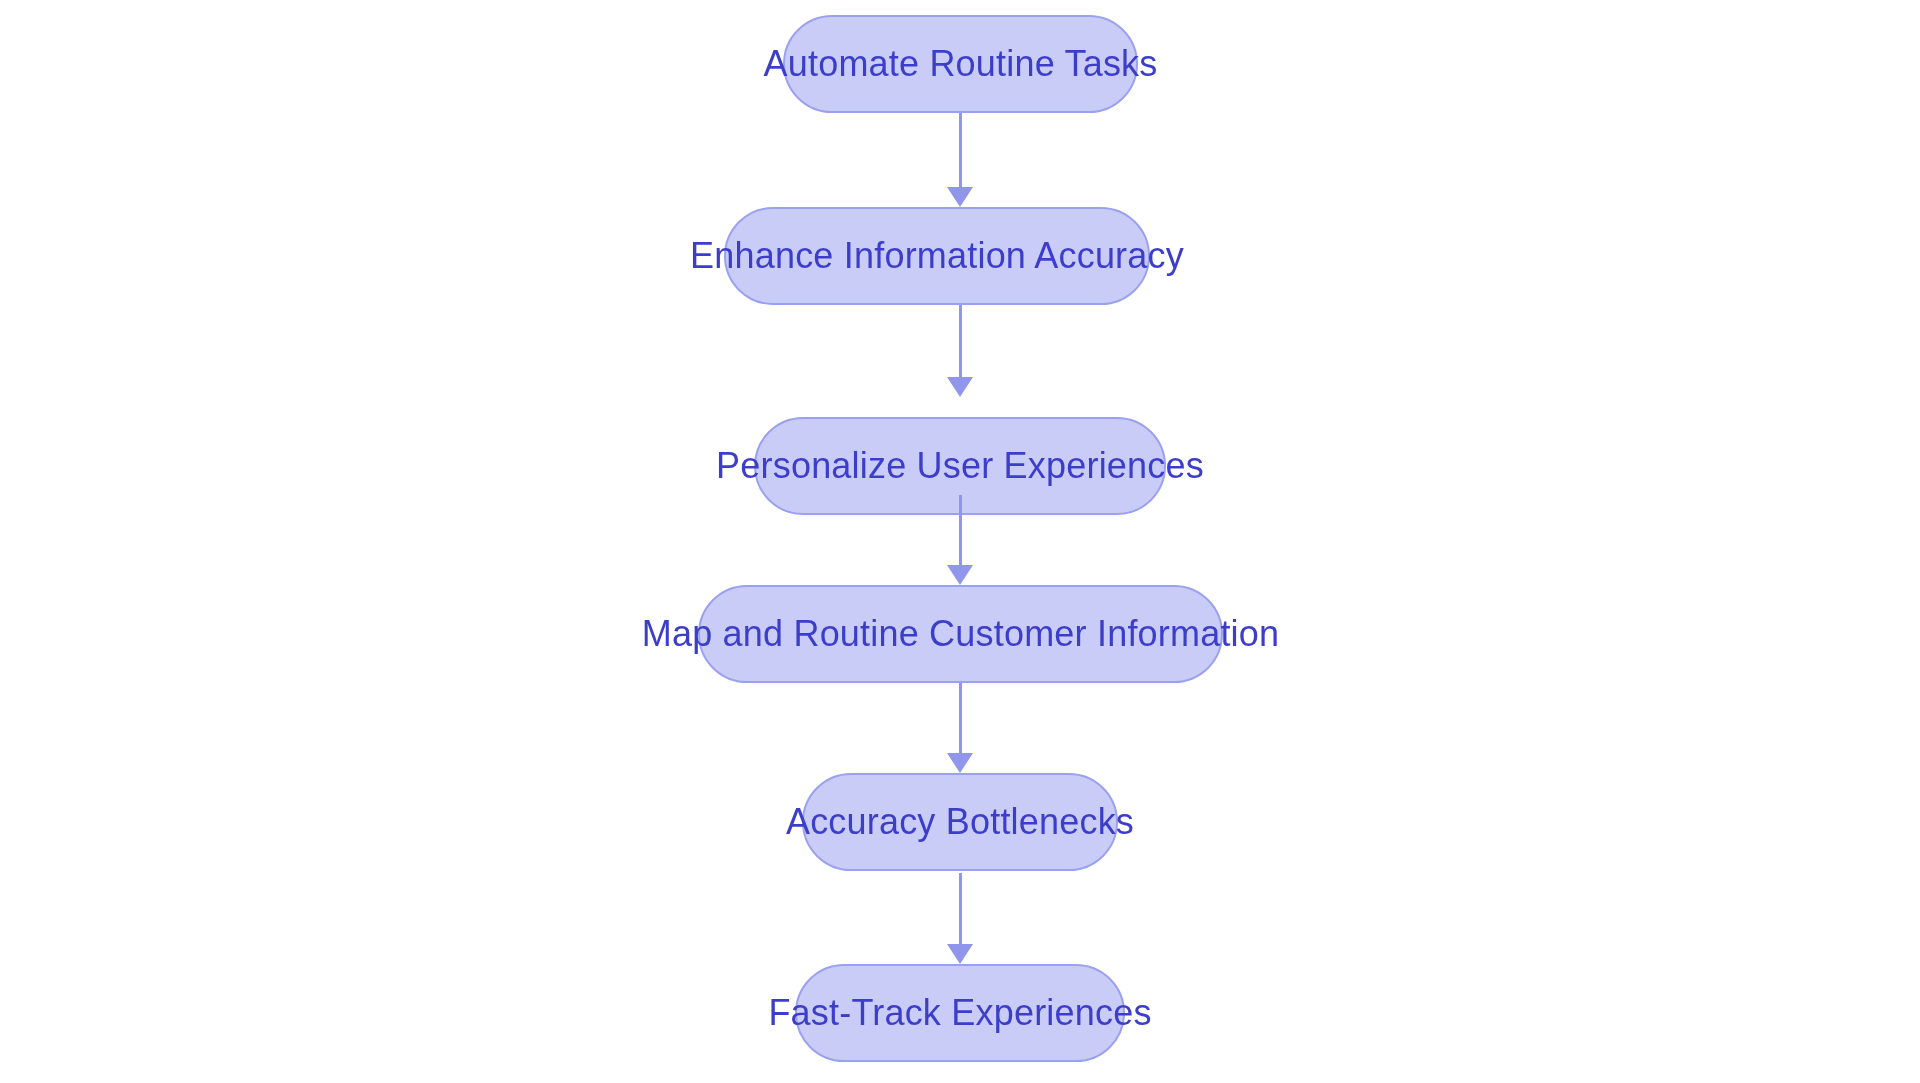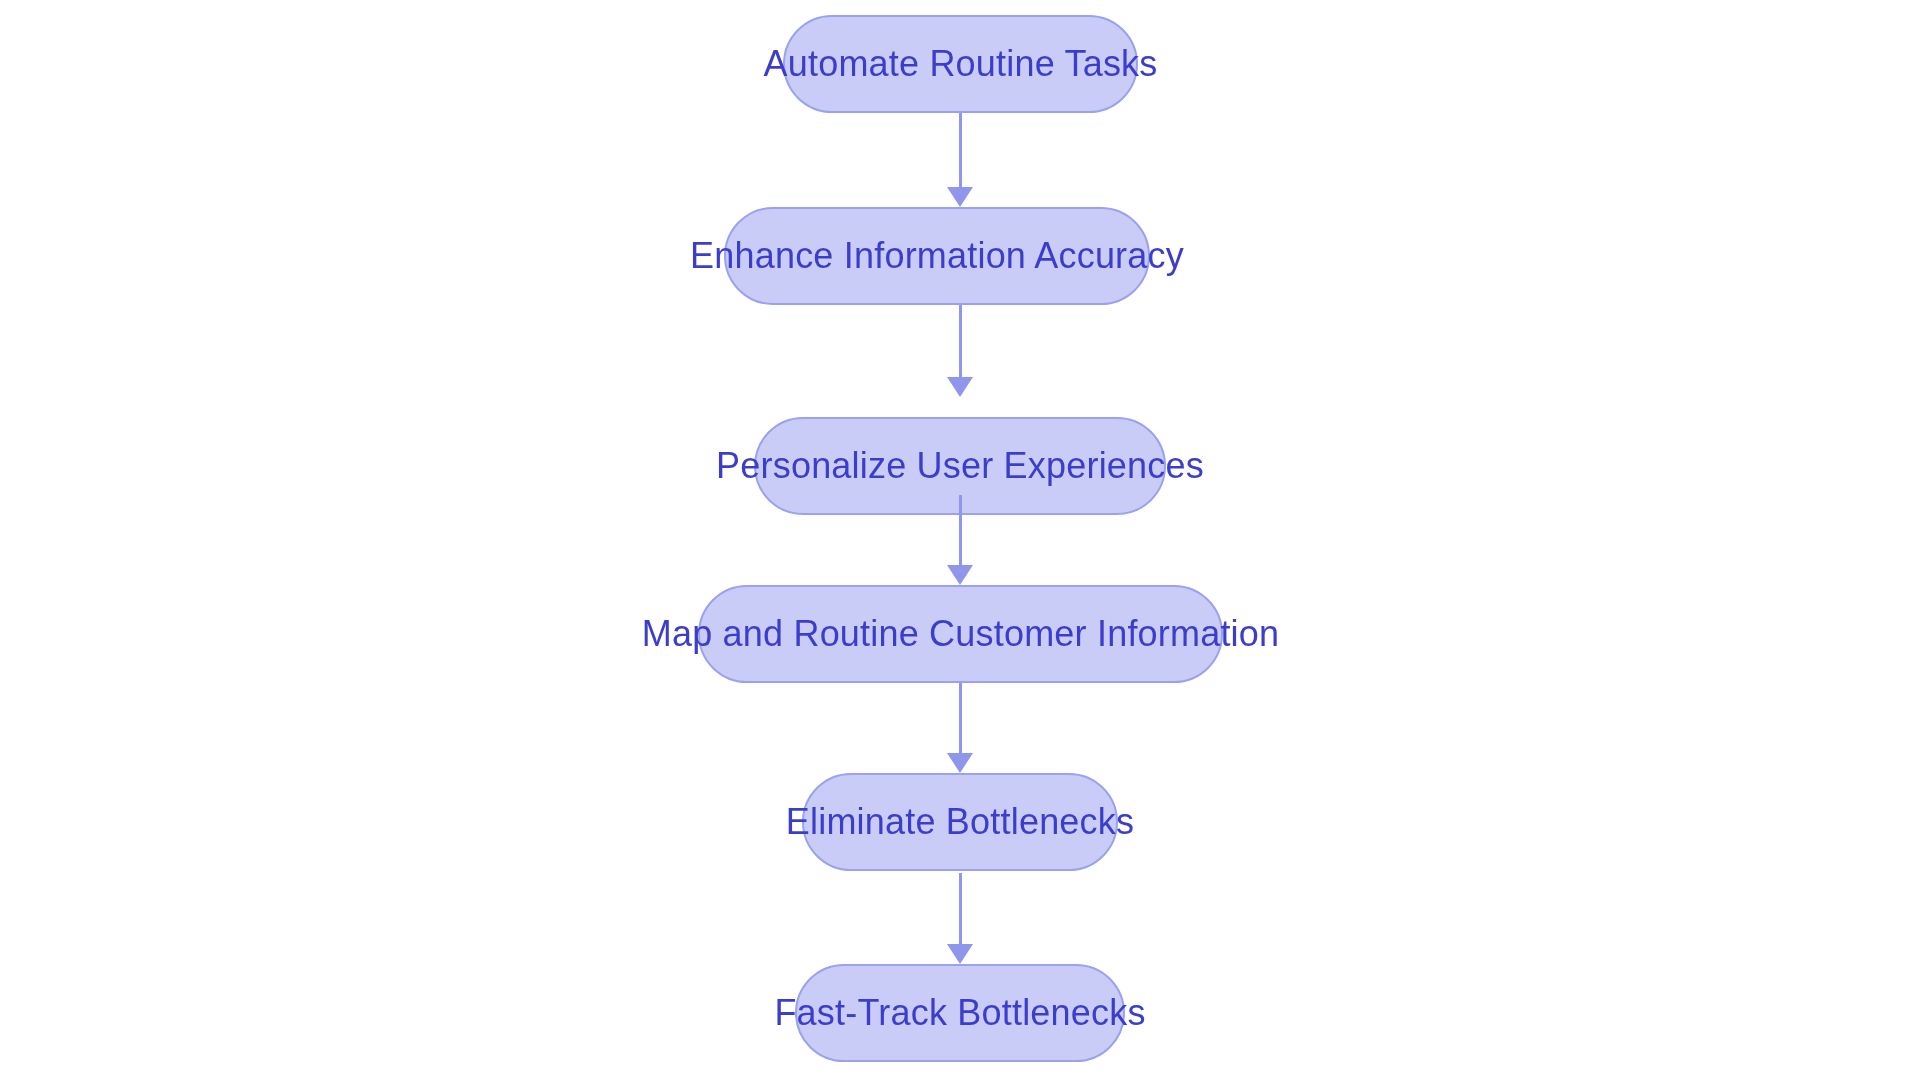--- a/index.html
+++ b/index.html
@@ -103,25 +103,25 @@
   <div class="flow-node n4">
     <span class="label">Map and Routine Customer Information</span>
   </div>
 
   <div class="flow-arrow a4">
     <span class="arrow-line"></span>
     <span class="arrow-head"></span>
   </div>
 
   <div class="flow-node n5">
-    <span class="label">Eliminate Bottlenecks</span>
+    <span class="label">Accuracy Bottlenecks</span>
   </div>
 
   <div class="flow-arrow a5">
     <span class="arrow-line"></span>
     <span class="arrow-head"></span>
   </div>
 
   <div class="flow-node n6">
-    <span class="label">Fast-Track Bottlenecks</span>
+    <span class="label">Fast-Track Experiences</span>
   </div>
 
 </div>
 
 </body></html>

